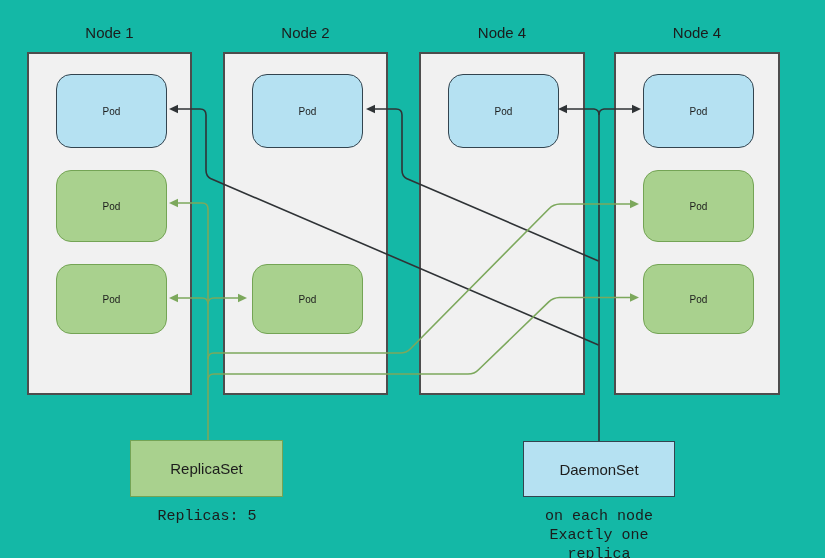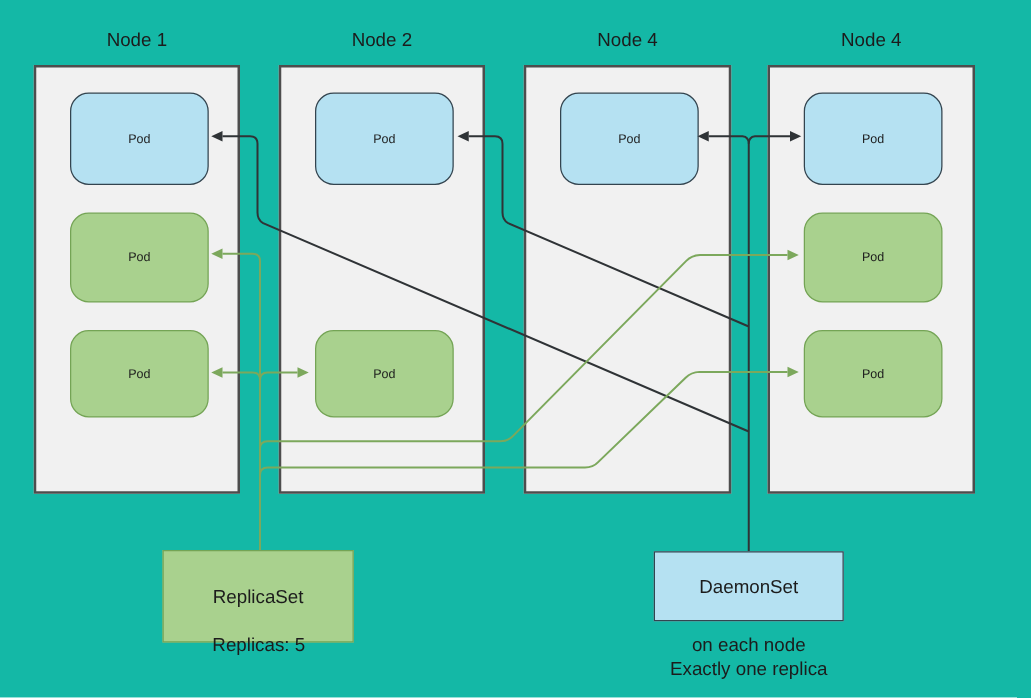--- a/index.html
+++ b/index.html
@@ -26,25 +26,25 @@
     position:absolute;left:27px;width:111px;box-sizing:border-box;
     border-radius:15px;display:flex;align-items:center;justify-content:center;
     font-size:10px;
   }
   .pod.blue{background:var(--blue-fill);border:1.5px solid var(--blue-border);}
   .pod.green{background:var(--green-fill);border:1.5px solid var(--green-border);}
   .entity{
     position:absolute;box-sizing:border-box;display:flex;
     align-items:center;justify-content:center;font-size:15px;
   }
-  #replicaset-box{left:130px;top:440px;width:153px;height:74px;
+  #replicaset-box{left:130px;top:440px;width:153px;height:57px;
     background:var(--green-fill);border:1.5px solid var(--green-border);}
   #daemonset-box{left:523px;top:441px;width:152px;height:56px;
     background:var(--blue-fill);border:1.5px solid var(--blue-border);}
-  .caption{position:absolute;text-align:center;font-size:15px;line-height:19px;color:var(--text);}
+  .caption{position:absolute;text-align:center;font-size:15px;line-height:19px;color:var(--text);font-family:Liberation Mono, monospace;}
   #rs-caption{left:127px;top:507px;width:160px;}
   #ds-caption{left:519px;top:507px;width:160px;}
   #connectors{position:absolute;left:0;top:0;pointer-events:none;}
   #connectors path{fill:none;stroke-width:1.6;}
   #connectors .lk{stroke:var(--line-black);}
   #connectors .lg{stroke:var(--line-green);}
   #connectors .ak{fill:var(--line-black);stroke:none;}
   #connectors .ag{fill:var(--line-green);stroke:none;}
 </style>
 </head>

